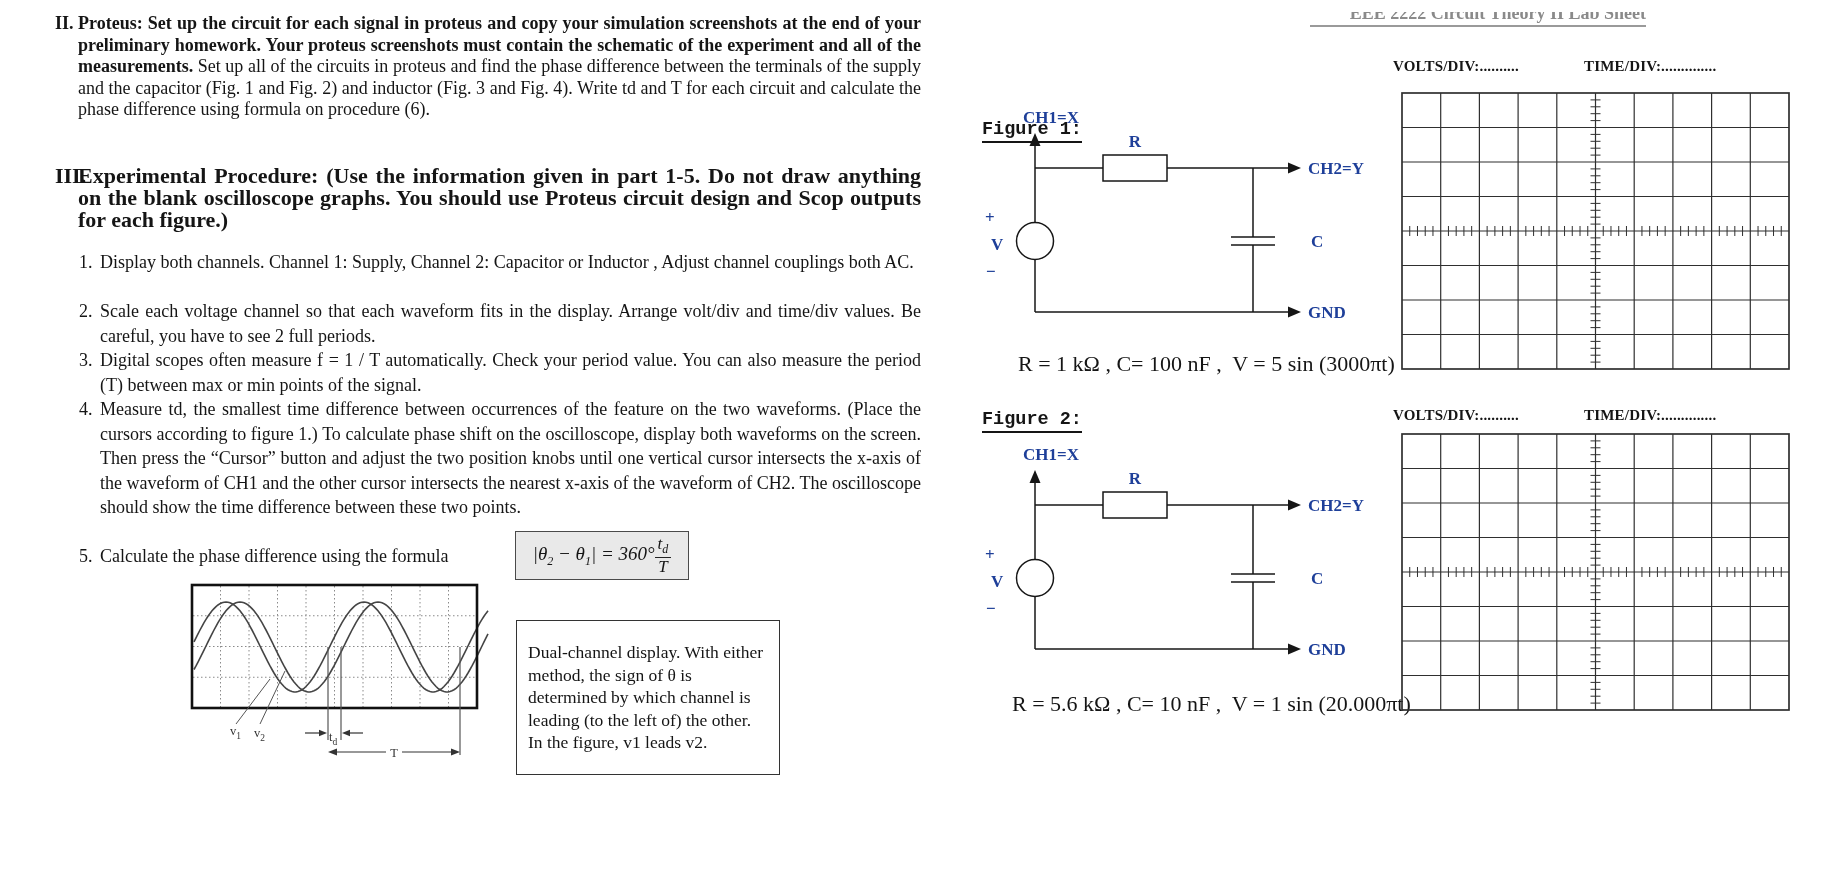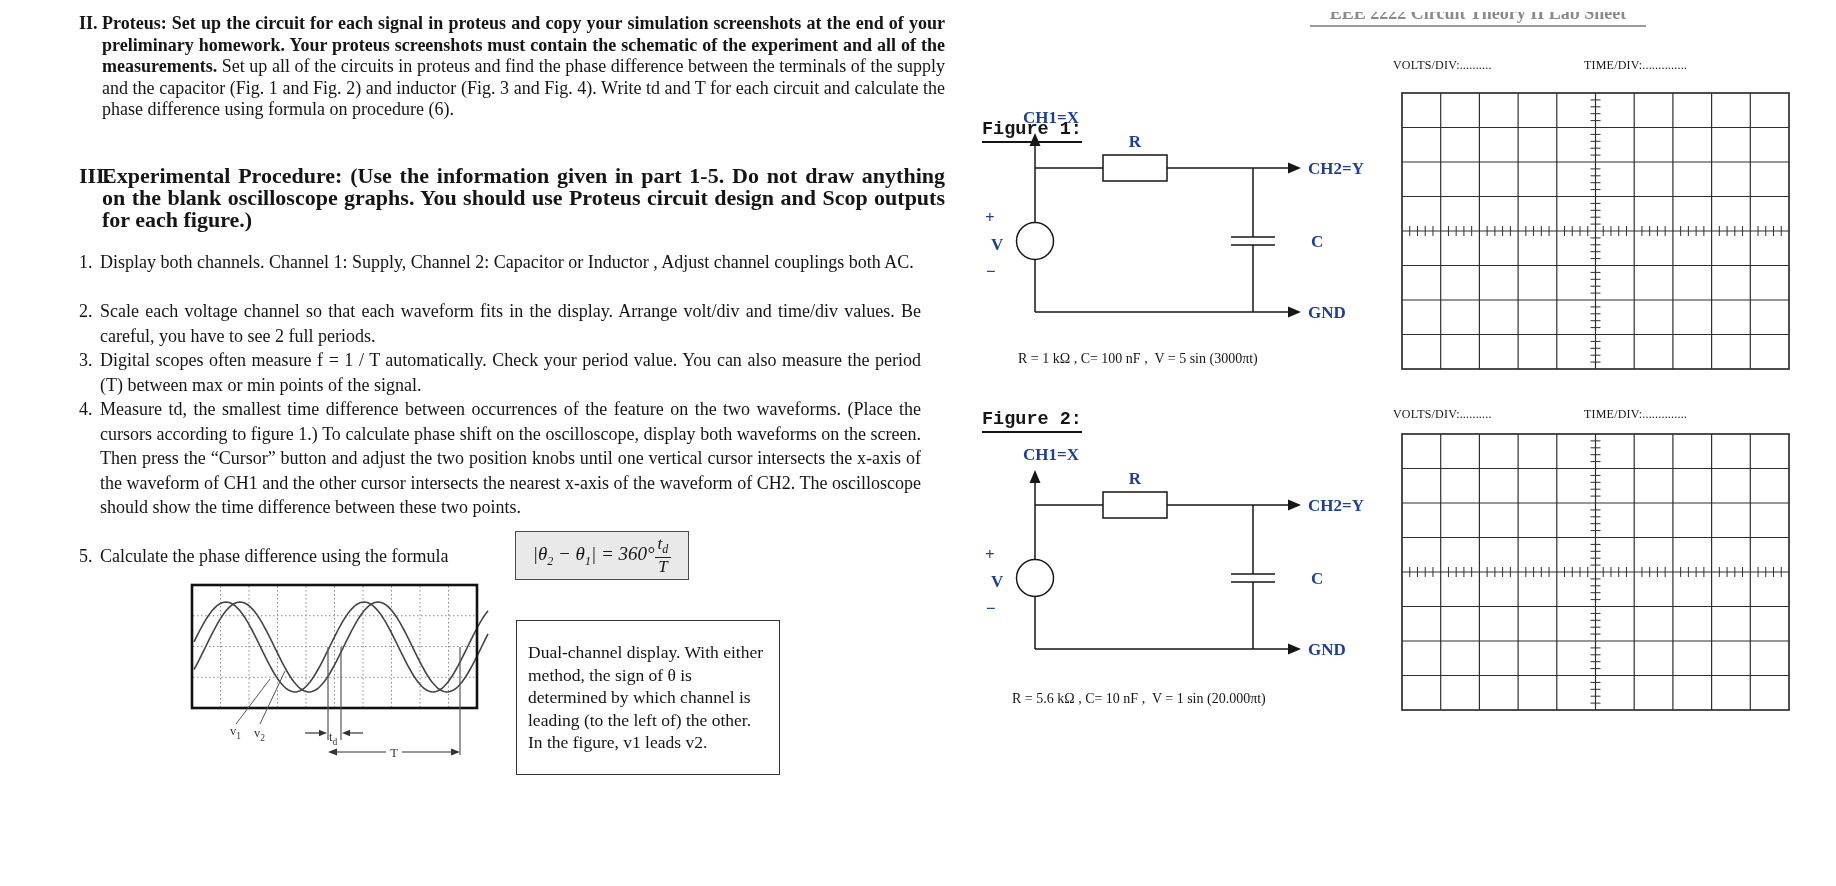--- a/index.html
+++ b/index.html
@@ -1,45 +1,45 @@
 <!DOCTYPE html>
 <html><head>
 <meta charset="utf-8">
 <style>
   html,body{margin:0;padding:0;background:#ffffff;}
   .page{position:relative;width:1836px;height:886px;background:#ffffff;overflow:hidden;
         font-family:"Liberation Serif",serif;color:#151515;}
   
-  .sec{position:absolute;left:55px;width:866px;margin-left:24px;}
+  .sec{position:absolute;left:55px;width:866px;}
   .sec .marker{position:absolute;left:0;top:0;font-weight:bold;}
   .sec .body{margin-left:23px;text-align:justify;}
   .s2{font-size:18px;line-height:21.5px;}
   .s3{font-size:22px;line-height:22px;font-weight:bold;}
   .b{font-weight:bold;}
   .li{position:absolute;left:79px;width:842px;font-size:18px;line-height:24.6px;}
   .li .num{position:absolute;left:0;top:0;}
   .li .body{margin-left:21px;text-align:justify;}
   
   .formula-box{position:absolute;left:515px;top:531px;width:172px;height:47px;background:#e9e9e9;
         border:1.6px solid #4a4a4a;display:flex;align-items:center;justify-content:center;
         font-style:italic;font-size:19px;}
   .formula-box sub{font-size:12px;}
   .frac{display:inline-flex;flex-direction:column;align-items:center;line-height:1.05;font-size:17px;}
   .fnum{border-bottom:1.4px solid #222;padding:0 3px 1px;}
   
   .caption-box{position:absolute;left:516px;top:620px;width:240px;padding:20px 11px;
         border:1.6px solid #333;font-size:17.5px;line-height:22.5px;background:#fff;}
   
   .fig-title{position:absolute;font-weight:bold;font-size:18.5px;border-bottom:2px solid #151515;padding-bottom:1px;font-family:Liberation Mono, monospace;}
-  .fig-values{position:absolute;font-size:14px;white-space:pre;}
-  
-  .scope-label{position:absolute;font-weight:normal;font-size:12px;letter-spacing:0.2px;}
+  .fig-values{position:absolute;font-size:22px;white-space:pre;}
+  
+  .scope-label{position:absolute;font-weight:bold;font-size:15px;letter-spacing:0.2px;}
   
   .clip-head{position:absolute;left:1310px;top:12px;width:336px;height:24px;overflow:hidden;}
-  .clip-head .inner{position:relative;top:-9px;text-align:center;font-weight:bold;font-size:18px;
+  .clip-head .inner{position:relative;top:-9px;text-align:right;font-weight:bold;font-size:18px;
         color:#8a8a8a;border-bottom:2px solid #9a9a9a;padding-bottom:1px;}
   
   .circuit{position:absolute;overflow:visible;}
   .cwire{stroke:#161616;stroke-width:1.5;fill:none;}
   .chead{fill:#161616;stroke:none;}
   .clbl{font-weight:bold;font-size:17px;fill:#1e3f99;font-family:"Liberation Serif",serif;}
   
   .scope-grid{position:absolute;}
   .wf{position:absolute;}
   .wlbl{font-size:12.5px;fill:#333;font-family:"Liberation Serif",serif;}

